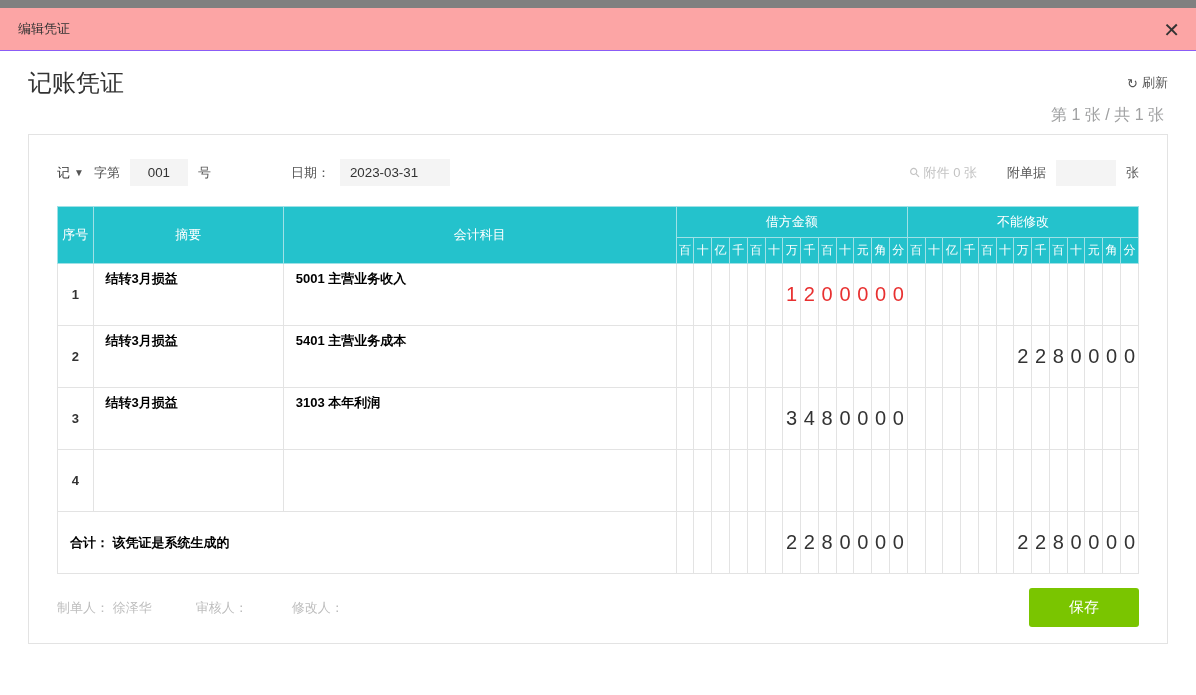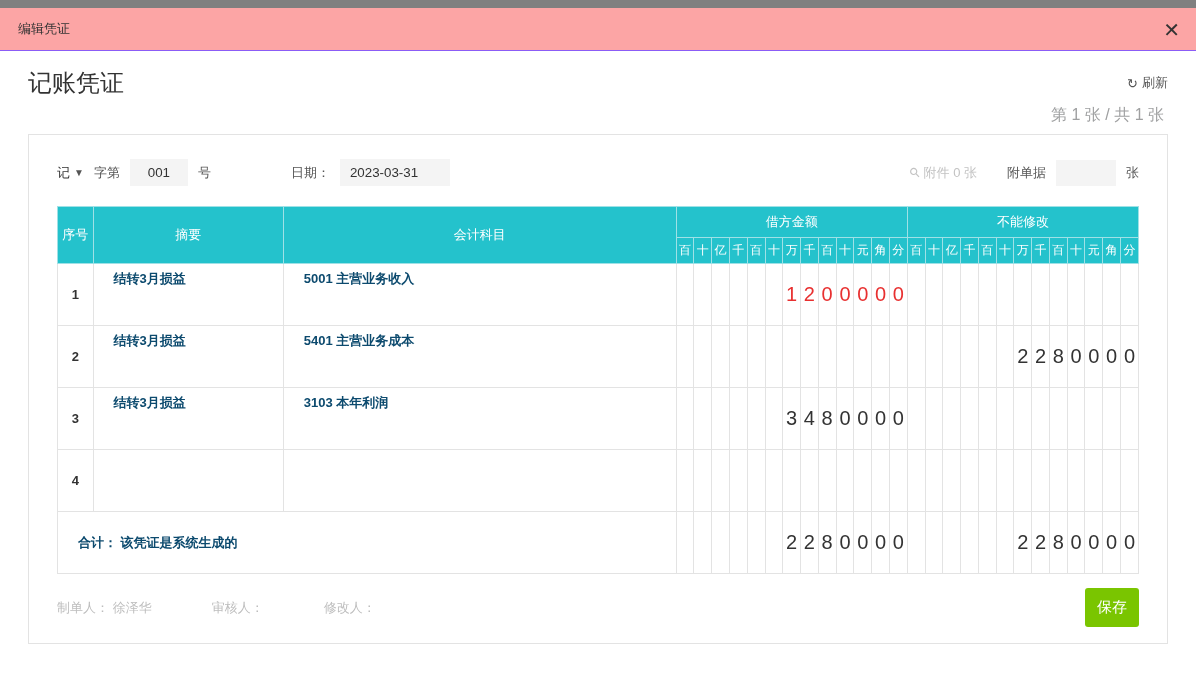--- a/index.html
+++ b/index.html
@@ -25,35 +25,35 @@
   .inp-date { width:110px; text-align:left; }
   .att-link { color:#c3c3c3; display:inline-flex; align-items:center; gap:4px; }
   .att-input { background:#f4f4f4; border:none; width:60px; height:26px; }
 
   
   .vt { width:100%; border-collapse:collapse; table-layout:fixed; margin-top:20px; }
   .vt th { background:#24c2cc; color:#fff; font-weight:400; border:1px solid #9fe1e6; text-align:center; padding:6px 0; font-size:13px; }
   .vt th.unit { padding:4px 0; font-size:12px; }
   .vt td { border:1px solid #e3e3e3; padding:0; height:62px; vertical-align:middle; }
   .vt td.seq { text-align:center; font-weight:700; color:#333; }
-  .vt td.txt { padding:6px 20px; vertical-align:top; font-weight:700; color:#0c4a6e; }
+  .vt td.txt { padding:6px 12px; vertical-align:top; font-weight:700; color:#000000; }
   .vt td.amt { text-align:center; font-size:20px; font-family:Arial,sans-serif; letter-spacing:0; font-weight:400; color:#333; position:relative; }
   .vt tr.total td.txt { vertical-align:middle; font-weight:700; }
   .vt tr.highlight td.amt { color:#e83030; }
   
   .vt td.amt + td.amt { border-left:1px solid #e3e3e3; }
   .sep-b-yi   { border-left:1px solid #c8dbed !important; }     
   .sep-b-wan  { border-left:1px solid #c8dbed !important; }     
   .sep-r-yuan { border-left:1px solid #f3b0b0 !important; }     
   .vt th.unit + th.unit { border-left:1px solid #9fe1e6; }
 
-  .footer { display:flex; align-items:center; gap:60px; margin-top:14px; }
+  .footer { display:flex; align-items:center; gap:44px; margin-top:14px; }
   .footer .lbl { color:#bdbdbd; }
   .footer .val { color:#bdbdbd; }
-  .save-btn { margin-left:auto; background:#7ac500; color:#fff; border:none; padding:10px 12px; font-size:15px; border-radius:3px; cursor:pointer; }
+  .save-btn { margin-left:auto; background:#7ac500; color:#fff; border:none; padding:10px 40px; font-size:15px; border-radius:3px; cursor:pointer; }
 </style>
 </head>
 <body>
 
 <div class="topbar"></div>
 
 <div class="modal-header">
   <span>编辑凭证</span>
   <span class="close">✕</span>
 </div>

